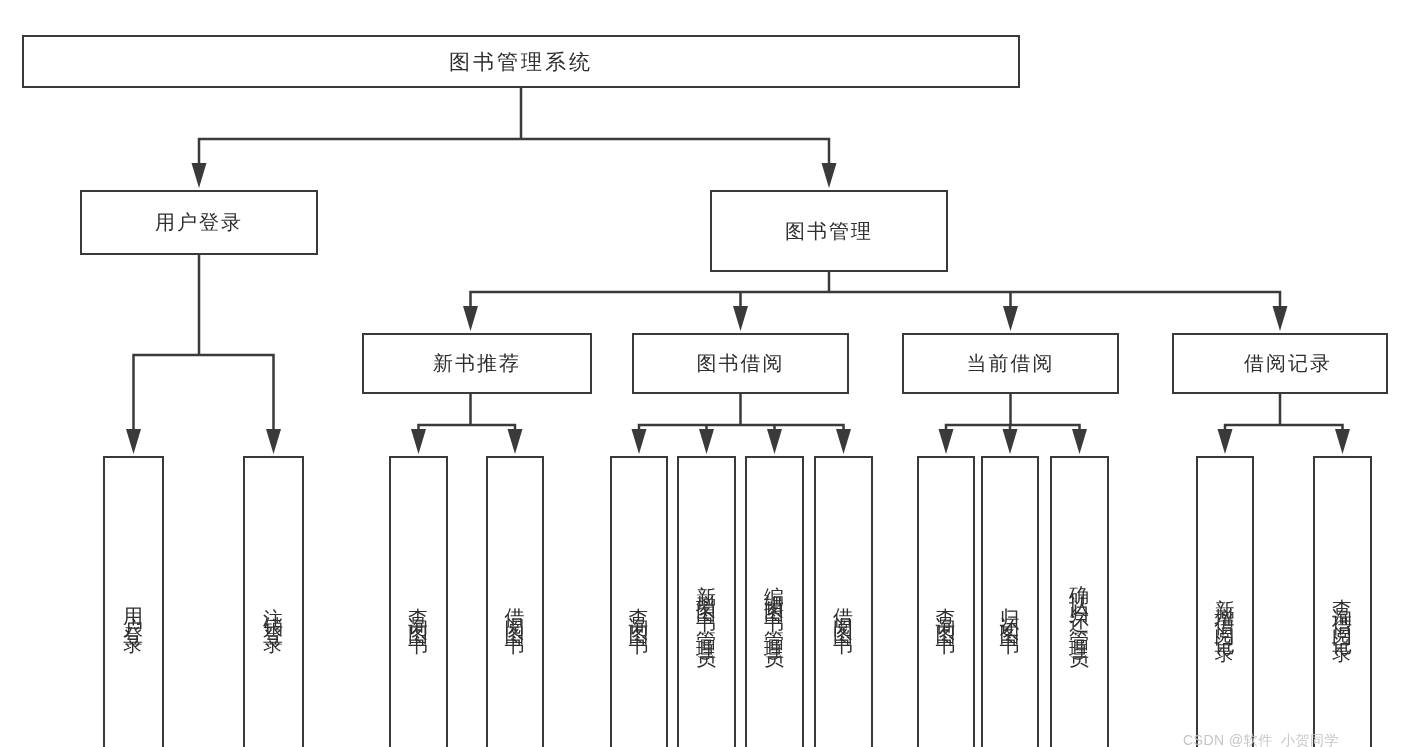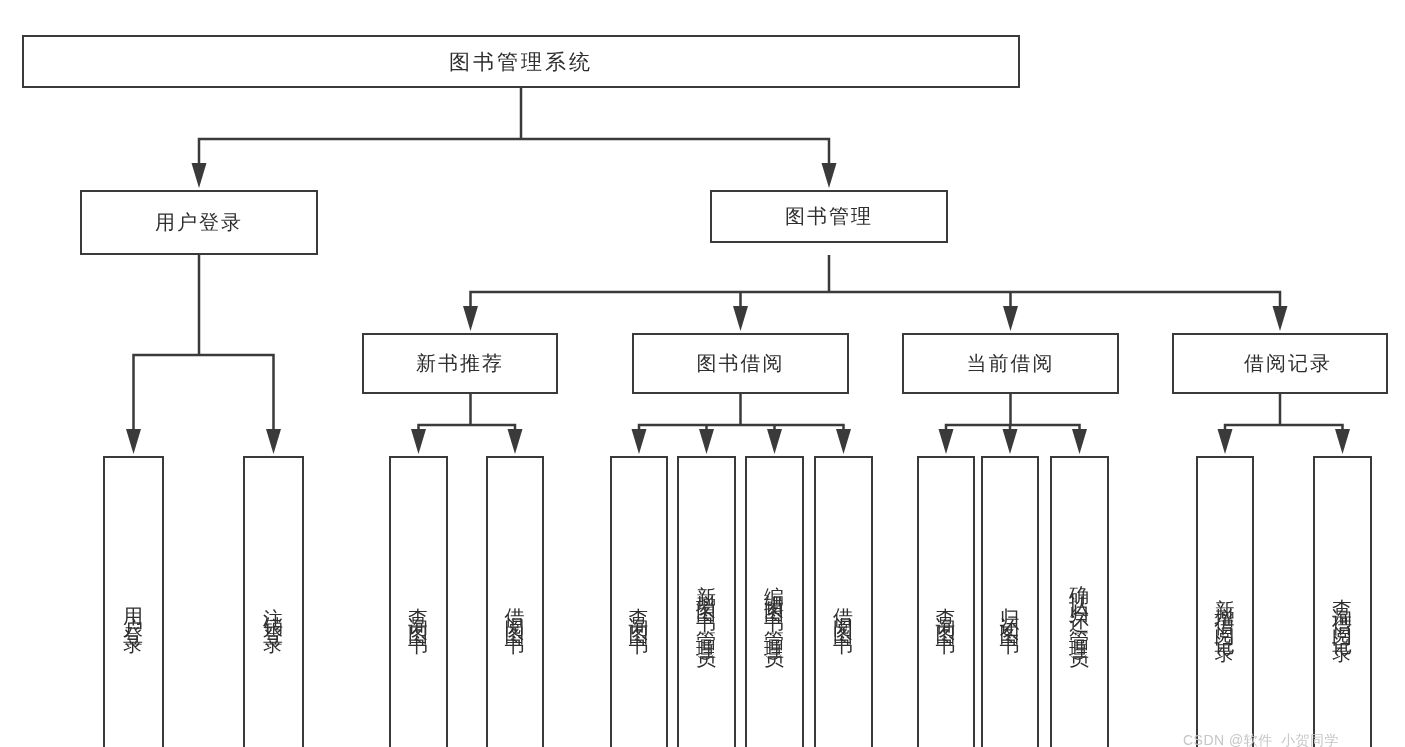--- a/index.html
+++ b/index.html
@@ -88,25 +88,25 @@
       </g>
     </svg>
 
   <div class="node root-node" style="left:22px;top:15px;width:998px;height:53px;">
     <span class="hlabel">图书管理系统</span>
   </div>
 
   <div class="node" style="left:80px;top:170px;width:238px;height:65px;">
     <span class="hlabel">用户登录</span>
   </div>
-  <div class="node" style="left:710px;top:170px;width:238px;height:53px;align-items:center;">
+  <div class="node" style="left:710px;top:170px;width:238px;height:82px;align-items:center;">
     <span class="hlabel">图书管理</span>
   </div>
 
-  <div class="node" style="left:362px;top:313px;width:196px;height:61px;">
+  <div class="node" style="left:362px;top:313px;width:230px;height:61px;">
     <span class="hlabel">新书推荐</span>
   </div>
   <div class="node" style="left:902px;top:313px;width:217px;height:61px;">
     <span class="hlabel">当前借阅</span>
   </div>
   <div class="node" style="left:632px;top:313px;width:217px;height:61px;">
     <span class="hlabel">图书借阅</span>
   </div>
   <div class="node" style="left:1172px;top:313px;width:216px;height:61px;padding-left:16px;">
     <span class="hlabel">借阅记录</span>

